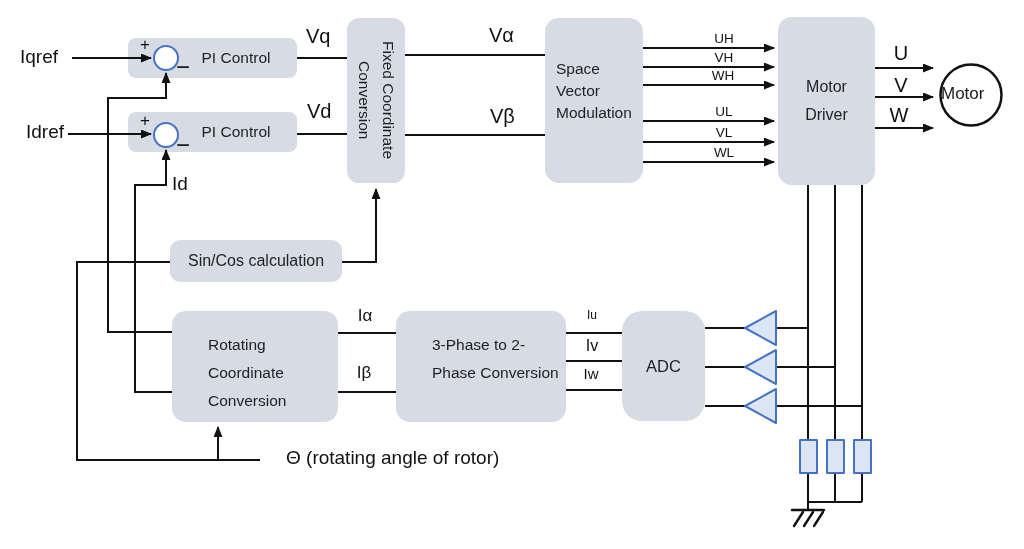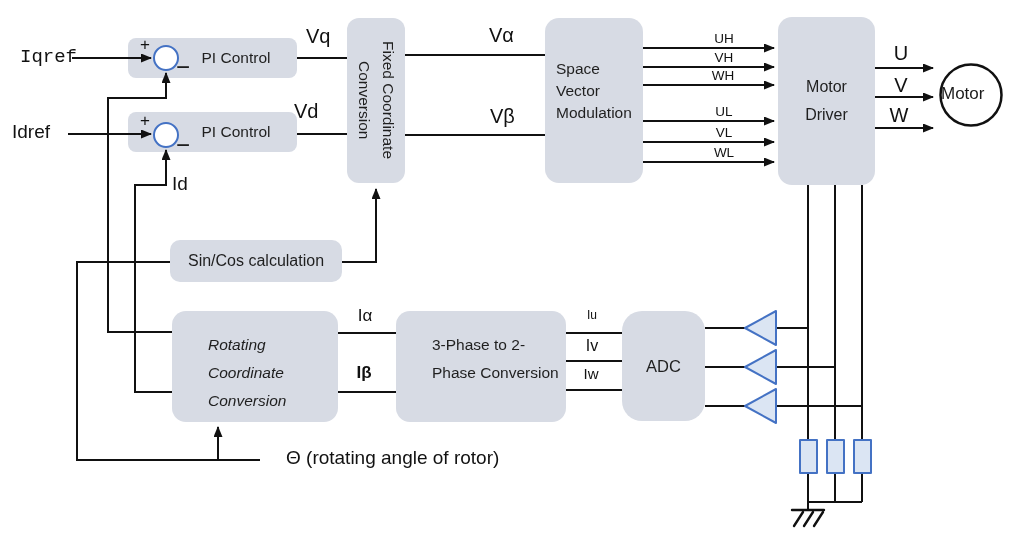--- a/index.html
+++ b/index.html
@@ -14,21 +14,21 @@
   }
   .flexc { display:flex; align-items:center; justify-content:center; }
   .b-pi-q  { left:128px; top:38px;  width:169px; height:40px; padding-left:47px; border-radius:8px; }
   .b-pi-d  { left:128px; top:112px; width:169px; height:40px; padding-left:47px; border-radius:8px; }
   .b-fixed { left:347px; top:18px;  width:58px;  height:165px; border-radius:12px; }
   .b-fixed .vtext { writing-mode:vertical-rl; height:152px; text-align:center; line-height:24px; font-size:15.5px; }
   .b-svm   { left:545px; top:18px;  width:98px;  height:165px; border-radius:14px; padding:40px 0 0 11px; line-height:22px; }
   .b-md    { left:778px; top:17px;  width:97px;  height:168px; border-radius:14px; }
   .b-md .wrap { width:62px; text-align:center; line-height:28px; font-size:16px; }
   .b-sincos{ left:170px; top:240px; width:172px; height:42px; border-radius:10px; font-size:16px; }
-  .b-rot   { left:172px; top:311px; width:166px; height:111px; border-radius:14px; padding:20px 0 0 36px; line-height:28px;font-style:italic; }
+  .b-rot   { left:172px; top:311px; width:166px; height:111px; border-radius:14px; padding:20px 0 0 36px; line-height:28px; }
   .b-3p2p  { left:396px; top:311px; width:170px; height:111px; border-radius:14px; padding:20px 0 12px 36px; line-height:28px; }
   .b-adc   { left:622px; top:311px; width:83px;  height:110px; border-radius:20px; font-size:16.5px; }
   .wires { position:absolute; left:0; top:0; z-index:5; pointer-events:none; }
   .sig { position:absolute; z-index:6; white-space:nowrap; color:#111; font-size:19px; }
   .ctr { text-align:center; }
   .motor-label { position:absolute; left:941px; top:84px; width:62px; text-align:left; font-size:17px; z-index:6; }
 </style>
 </head>
 <body>
 
@@ -138,38 +138,38 @@
     <g stroke="#111" stroke-width="2.4" fill="none" stroke-linecap="round">
       <line x1="792" y1="510" x2="824" y2="510"></line>
       <line x1="794" y1="526" x2="803" y2="512"></line>
       <line x1="804" y1="526" x2="813" y2="512"></line>
       <line x1="814" y1="526" x2="823" y2="512"></line>
     </g>
 
     <circle cx="971" cy="95" r="30.5" fill="#ffffff" stroke="#111" stroke-width="2.5"></circle>
   </svg>
 
-  <div class="sig" style="left:20px;  top:46px;font-family:Liberation Mono, monospace;">Iqref</div>
-  <div class="sig" style="left:12px;  top:121px;">Idref</div>
+  <div class="sig" style="left:20px;  top:46px;">Iqref</div>
+  <div class="sig" style="left:26px;  top:121px;">Idref</div>
   <div class="sig" style="left:172px; top:173px;">Id</div>
   <div class="sig" style="left:306px; top:25px;  font-size:20px;">Vq</div>
-  <div class="sig" style="left:294px; top:100px; font-size:20px;">Vd</div>
+  <div class="sig" style="left:307px; top:100px; font-size:20px;">Vd</div>
   <div class="sig" style="left:489px; top:24px;  font-size:20px;">Vα</div>
   <div class="sig" style="left:490px; top:105px; font-size:20px;">Vβ</div>
   <div class="sig ctr" style="left:709px; top:31px;  width:30px; font-size:13.5px;">UH</div>
   <div class="sig ctr" style="left:709px; top:50px;  width:30px; font-size:13.5px;">VH</div>
   <div class="sig ctr" style="left:708px; top:68px;  width:30px; font-size:13.5px;">WH</div>
   <div class="sig ctr" style="left:709px; top:104px; width:30px; font-size:13.5px;">UL</div>
   <div class="sig ctr" style="left:709px; top:125px; width:30px; font-size:13.5px;">VL</div>
   <div class="sig ctr" style="left:709px; top:145px; width:30px; font-size:13.5px;">WL</div>
   <div class="sig ctr" style="left:886px; top:42px;  width:30px; font-size:20px;">U</div>
   <div class="sig ctr" style="left:886px; top:74px;  width:30px; font-size:20px;">V</div>
   <div class="sig ctr" style="left:884px; top:104px; width:30px; font-size:20px;">W</div>
   <div class="sig ctr" style="left:350px; top:306px; width:30px; font-size:17px;">Iα</div>
-  <div class="sig ctr" style="left:349px; top:363px; width:30px; font-size:17px;font-weight:bold;">Iβ</div>
+  <div class="sig ctr" style="left:349px; top:363px; width:30px; font-size:17px;">Iβ</div>
   <div class="sig ctr" style="left:578px; top:308px; width:28px; font-size:12px;">Iu</div>
   <div class="sig ctr" style="left:578px; top:337px; width:28px; font-size:16px;">Iv</div>
   <div class="sig ctr" style="left:577px; top:365px; width:28px; font-size:15px;">Iw</div>
   <div class="sig" style="left:264px; top:447px;margin-left:22px;">Θ (rotating angle of rotor)</div>
 
   <div class="sig" style="left:140px; top:36px;  font-size:17px; line-height:1;">+</div>
   <div class="sig" style="left:176px; top:55px;  font-size:24px; line-height:1;">−</div>
   <div class="sig" style="left:140px; top:112px; font-size:17px; line-height:1;">+</div>
   <div class="sig" style="left:176px; top:133px; font-size:24px; line-height:1;">−</div>
 

